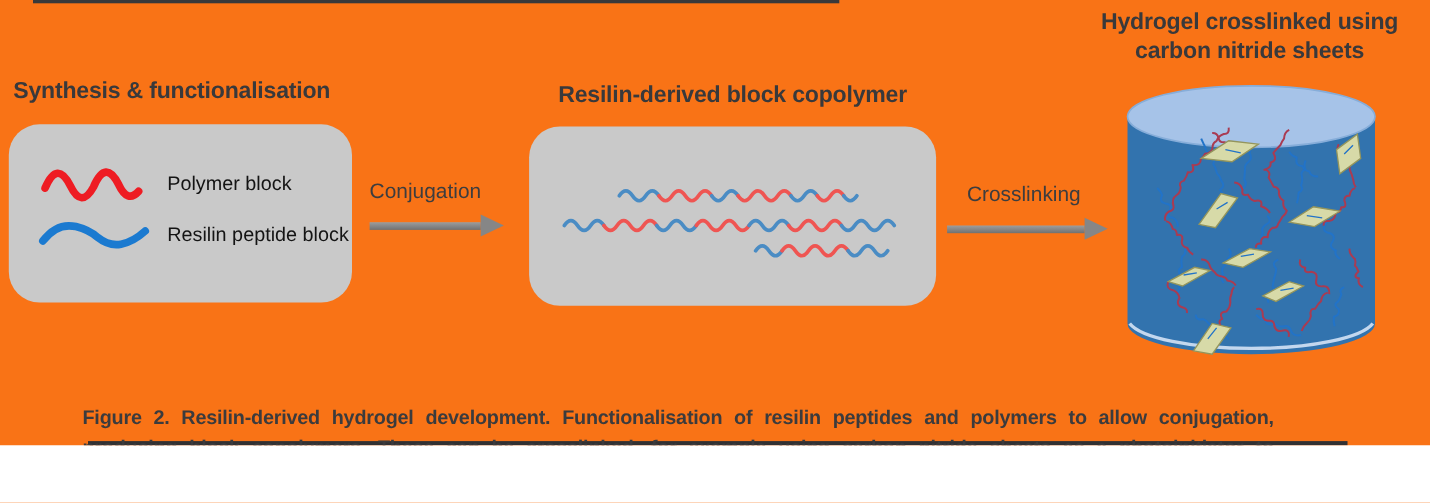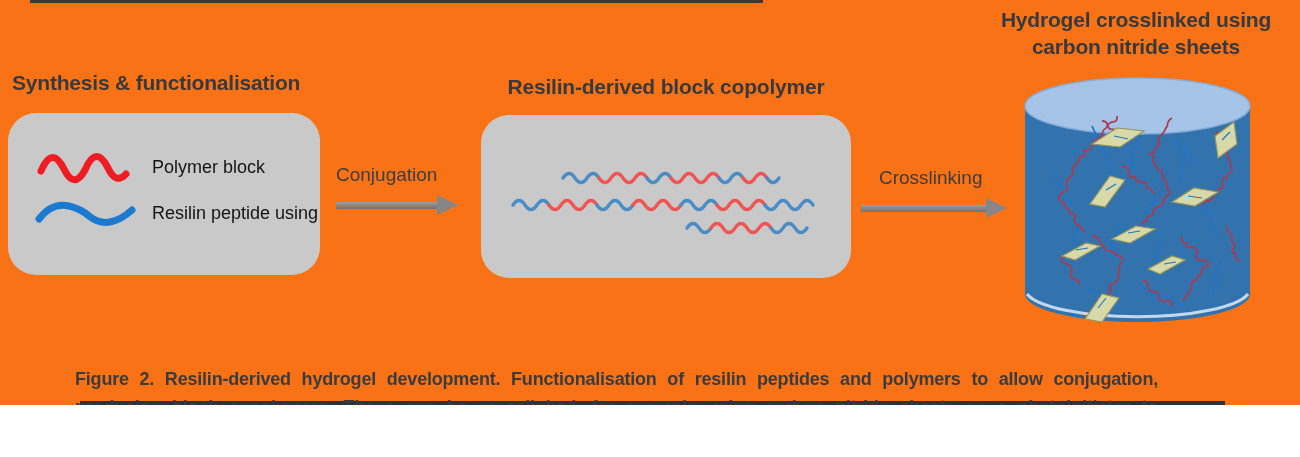--- a/index.html
+++ b/index.html
@@ -54,21 +54,21 @@
 
   <div class="panel" style="left:8px;top:113px;width:312px;height:162px;">
     <svg class="wave-svg" style="left:28px;top:38px;" width="106" height="40" viewBox="0 0 106 40">
       <path d="M5,20 q11,-26 23,-2 q10,21 21,1 q11,-26 23,-2 q8,17 18,6" fill="none" stroke-width="7" stroke-linecap="round" stroke="#ee1c23"></path>
     </svg>
     <div class="legend-label" style="left:144px;top:44px;">Polymer block</div>
 
     <svg class="wave-svg" style="left:26px;top:82px;" width="108" height="40" viewBox="0 0 108 40">
       <path d="M5,24 q13,-17 30,-13 q12,3 20,10 q10,8 21,6 q11,-2 22,-12" fill="none" stroke-width="7" stroke-linecap="round" stroke="#1b7ad0"></path>
     </svg>
-    <div class="legend-label" style="left:144px;top:90px;">Resilin peptide using</div>
+    <div class="legend-label" style="left:144px;top:90px;">Resilin peptide block</div>
   </div>
 
   <div class="arrow-label" style="left:336px;top:164px;">Conjugation</div>
   <div class="arrow" style="left:336px;top:195px;">
     <div class="shaft" style="width:101px;"></div>
     <div class="head"></div>
   </div>
 
   <div class="heading" style="left:481px;top:74px;width:370px;text-align:center;">Resilin-derived block copolymer</div>
 

